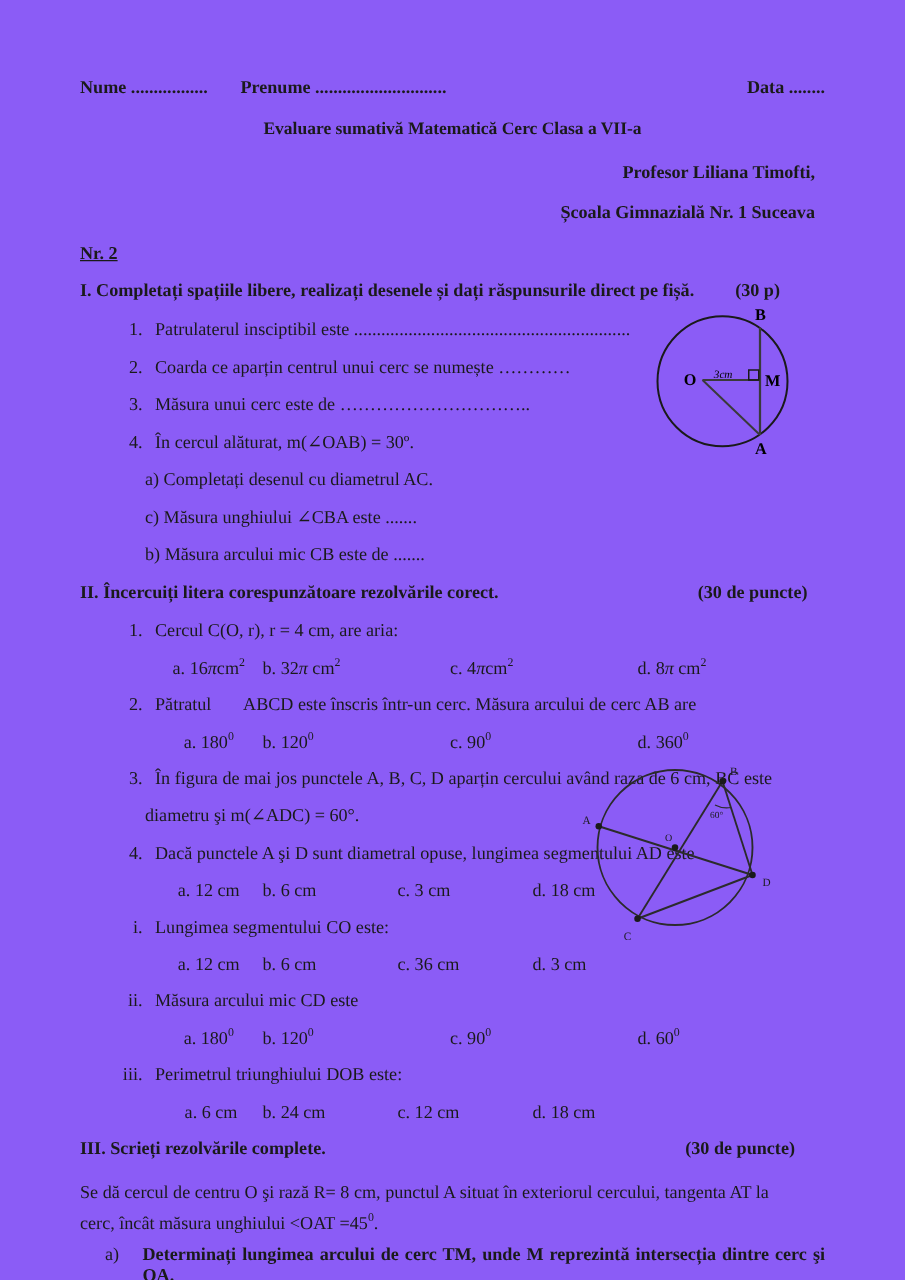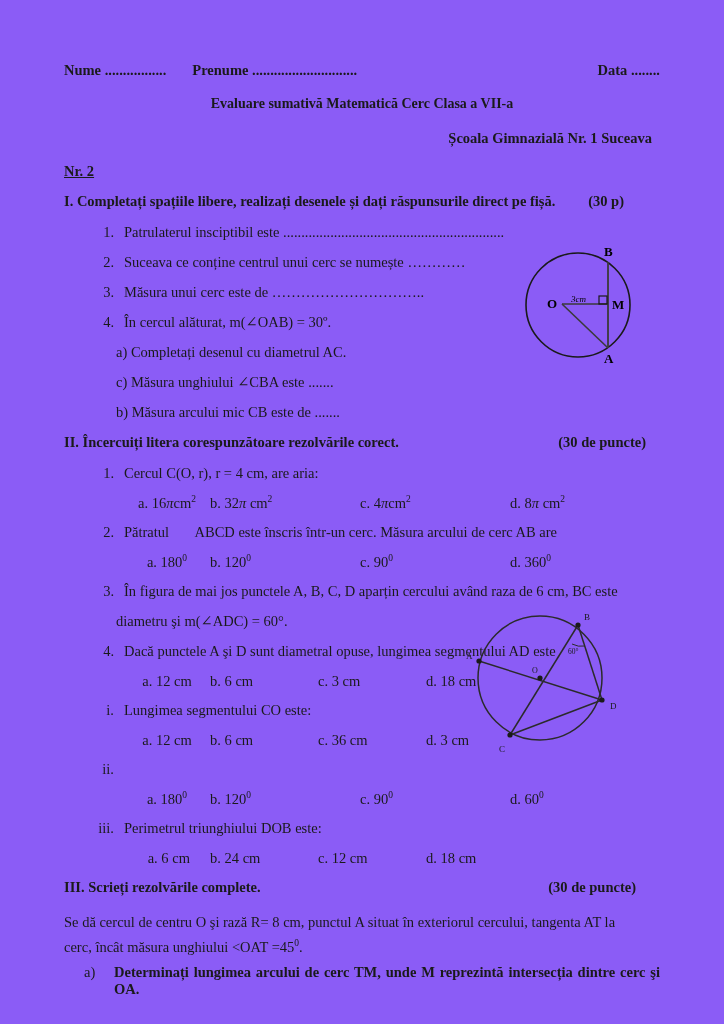--- a/index.html
+++ b/index.html
@@ -156,36 +156,37 @@
 
     <div class="hdr-row">
       <span class="hdr-nume">Nume .................</span>
       <span>Prenume .............................</span>
       <span class="hdr-spacer"></span>
       <span>Data ........</span>
     </div>
 
     <div class="hdr-center">Evaluare sumativă Matematică Cerc Clasa a VII-a</div>
 
+    <div class="hdr-right">Profesor Liliana Timofti,</div>
     <div class="hdr-right last">Școala Gimnazială Nr. 1 Suceava</div>
 
     <div class="nr-label">Nr. 2</div>
 
     <div class="sec-head">
       <span>I. Completați spațiile libere, realizați desenele și dați răspunsurile direct pe fișă.</span>
       <span class="pts">(30 p)</span>
     </div>
 
     <div class="item">
       <span class="num">1.</span>
       <span class="txt">Patrulaterul insciptibil este .............................................................</span>
     </div>
     <div class="item">
       <span class="num">2.</span>
-      <span class="txt">Suceava ce conține centrul unui cerc se numește …………</span>
+      <span class="txt">Coarda ce aparțin centrul unui cerc se numește …………</span>
     </div>
     <div class="item">
       <span class="num">3.</span>
       <span class="txt">Măsura unui cerc este de     …………………………..</span>
     </div>
     <div class="item">
       <span class="num">4.</span>
       <span class="txt">În cercul alăturat, m(∠OAB) = 30º.</span>
     </div>
 
@@ -243,20 +244,21 @@
     </div>
     <div class="opts narrow">
       <span class="o o1"><span>a.</span> <span>12 cm</span></span>
       <span class="o o2"><span>b.</span> <span>6 cm</span></span>
       <span class="o o3"><span>c.</span> <span>36 cm</span></span>
       <span class="o o4"><span>d.</span> <span>3 cm</span></span>
     </div>
 
     <div class="item">
       <span class="num">ii.</span>
+      <span class="txt">Măsura arcului mic CD este</span>
     </div>
     <div class="opts">
       <span class="o o1"><span>a.</span> <span>180</span><sup>0</sup></span>
       <span class="o o2"><span>b.</span> <span>120</span><sup>0</sup></span>
       <span class="o o3"><span>c.</span> <span>90</span><sup>0</sup></span>
       <span class="o o4"><span>d.</span> <span>60</span><sup>0</sup></span>
     </div>
 
     <div class="item">
       <span class="num">iii.</span>

